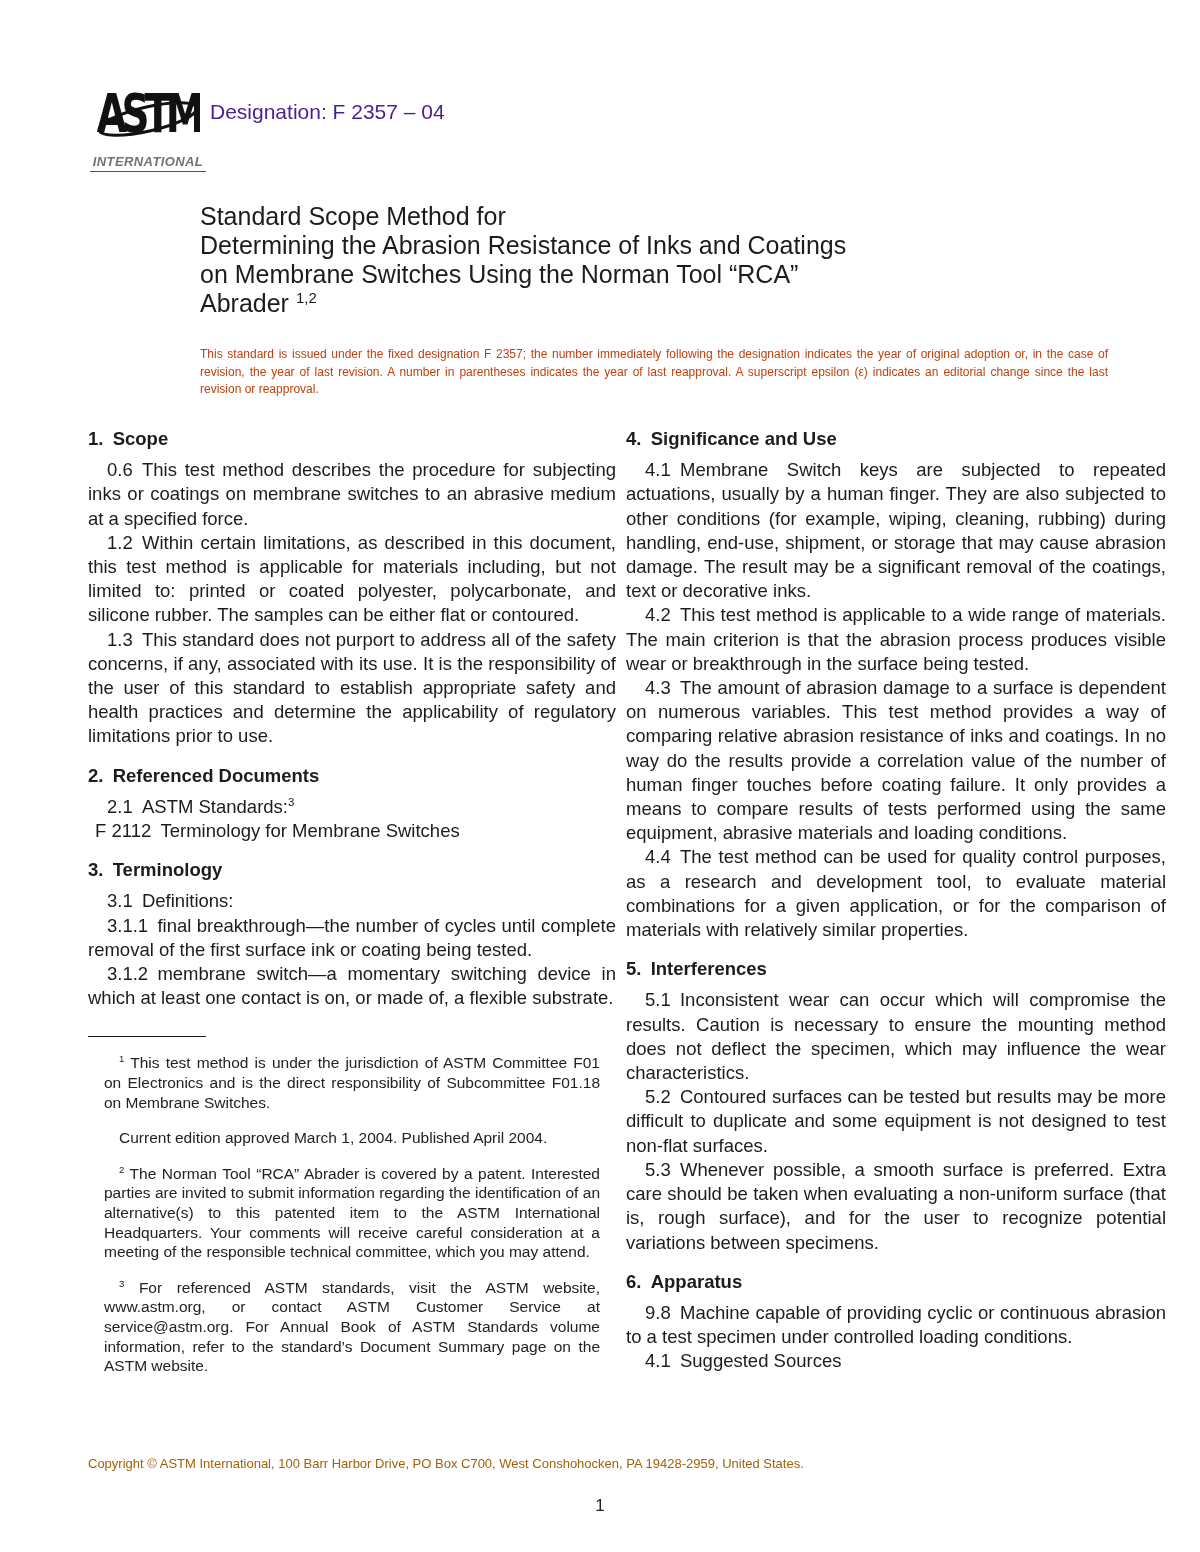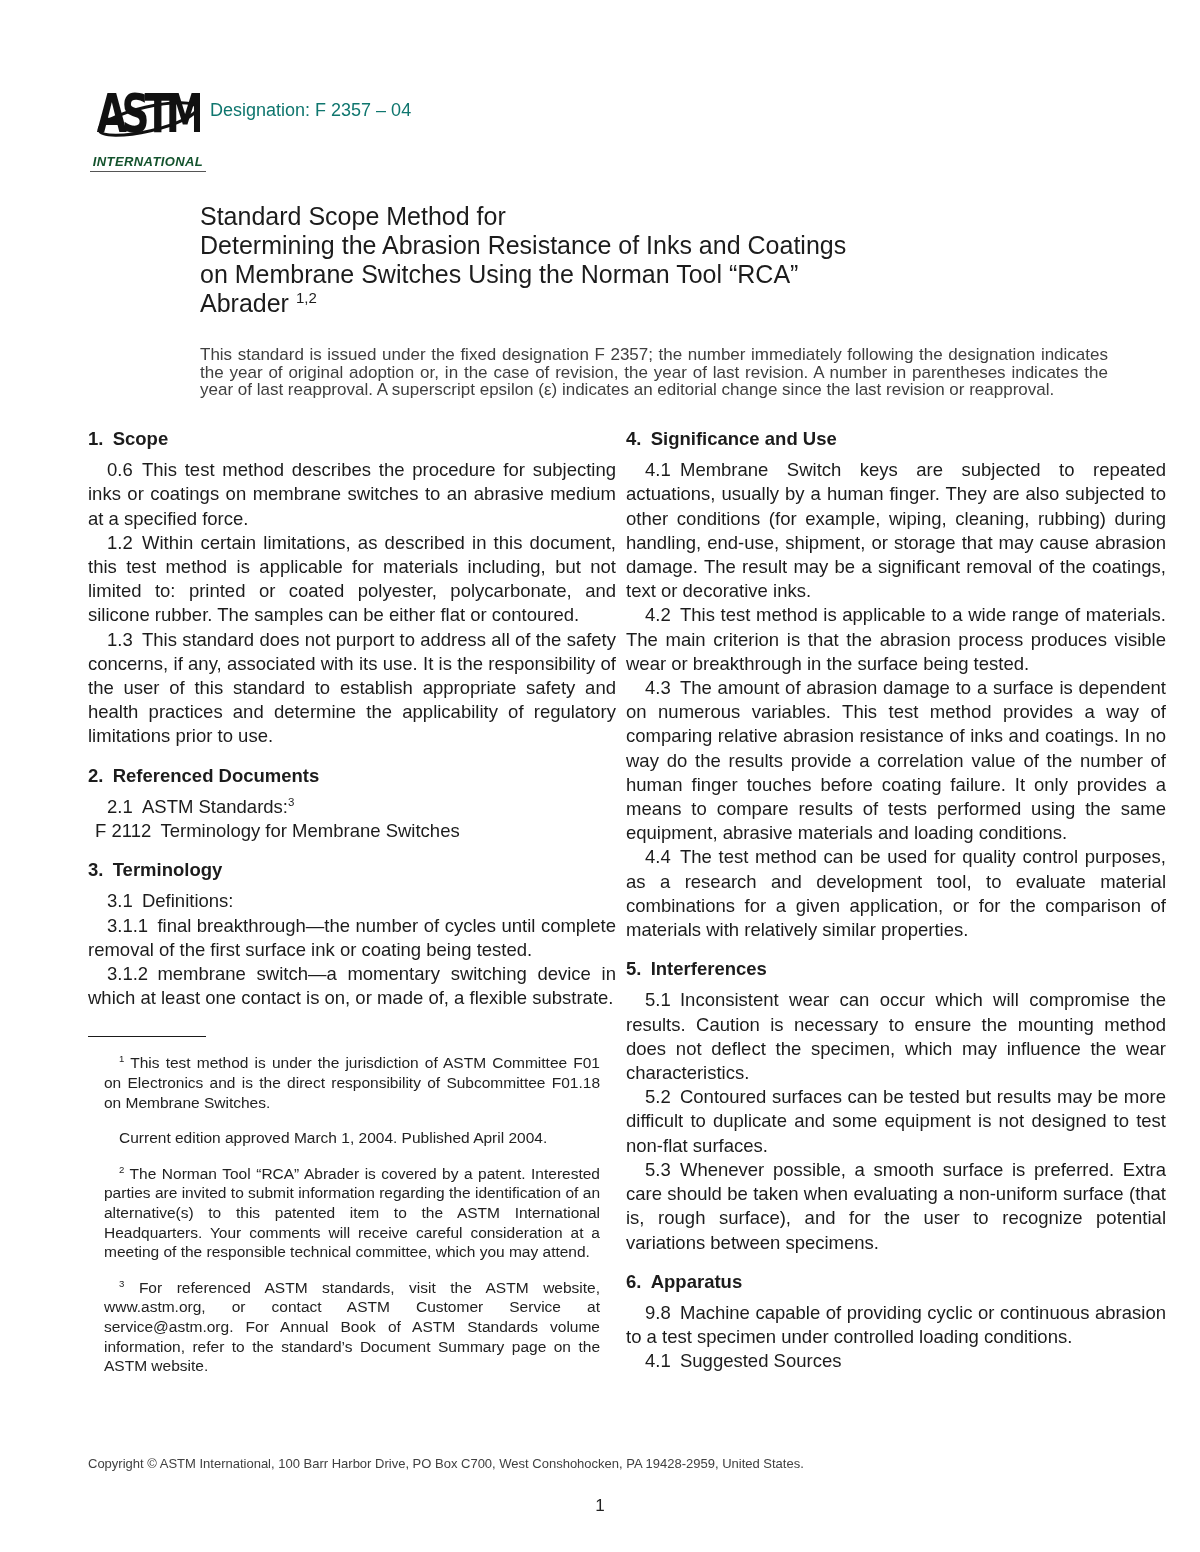--- a/index.html
+++ b/index.html
@@ -9,53 +9,53 @@
     background:#ffffff;
     color:#1a1a1a;
     font-family:"Liberation Sans","DejaVu Sans",sans-serif;
     overflow:hidden;
   }
   
   .logo { position:absolute; left:90px; top:82px; width:116px; text-align:center; }
   .logo svg { display:block; margin:0 auto; }
   .logo-intl {
     font-style:italic; font-weight:bold; font-size:13px; letter-spacing:0.4px;
-    color:#14532d; border-bottom:1px solid #555; padding-bottom:2px; margin-top:-2px;
+    color:#737373; border-bottom:1px solid #555; padding-bottom:2px; margin-top:-2px;
     white-space:nowrap;
   }
-  .designation { position:absolute; left:210px; top:100px; font-size:18px; color:#0f766e; }
+  .designation { position:absolute; left:210px; top:100px; font-size:21px; color:#4c1d95; }
 
   
   .titleblock { position:absolute; left:200px; top:202px; font-size:25px; line-height:29px; color:#1c1c1c; }
   .titleblock .sup { font-size:15px; vertical-align:super; line-height:0; }
 
   
   .issuing {
     position:absolute; left:200px; top:346px; width:908px;
-    font-size:17px; line-height:17.6px; text-align:justify; color:#404040; margin:0;
+    font-size:12px; line-height:17.6px; text-align:justify; color:#c2410c; margin:0;
   }
 
   
   .cols { position:absolute; left:88px; top:411px; width:1078px; display:flex; gap:10px; }
   .col { font-size:18.5px; line-height:24.2px; text-align:justify; color:#1c1c1c; }
   .col-left { width:528px; }
   .col-right { width:540px; }
   .sect-heading { font-size:18.5px; font-weight:bold; margin:15px 0 7px 0; text-align:left; }
   .sect-heading.first { margin-top:16px; }
   p.body { margin:0; text-indent:19px; }
   p.refdoc { margin:0; text-indent:7px; }
   .sup { font-size:0.62em; vertical-align:super; line-height:0; }
 
   
   .fnblock { margin-top:26px; }
   .fnrule { width:118px; border-top:1.5px solid #1a1a1a; margin:0 0 16px 0; }
   p.fn { font-size:15.5px; line-height:19.6px; text-indent:15px; margin:16px; text-align:justify; color:#222; }
 
   
-  .copyright { position:absolute; left:88px; top:1456px; font-size:13px; color:#404040; margin:0; }
+  .copyright { position:absolute; left:88px; top:1456px; font-size:13px; color:#a16207; margin:0; }
   .pageno { position:absolute; left:0; top:1496px; width:1200px; text-align:center; font-size:17px; color:#222; }
 </style>
 </head>
 <body>
 
 <div class="page">
 
   <div class="logo">
     <svg width="104" height="74" viewBox="0 0 208 148" aria-hidden="true">
       <g transform="translate(104,100) scale(0.95,1.32)">

